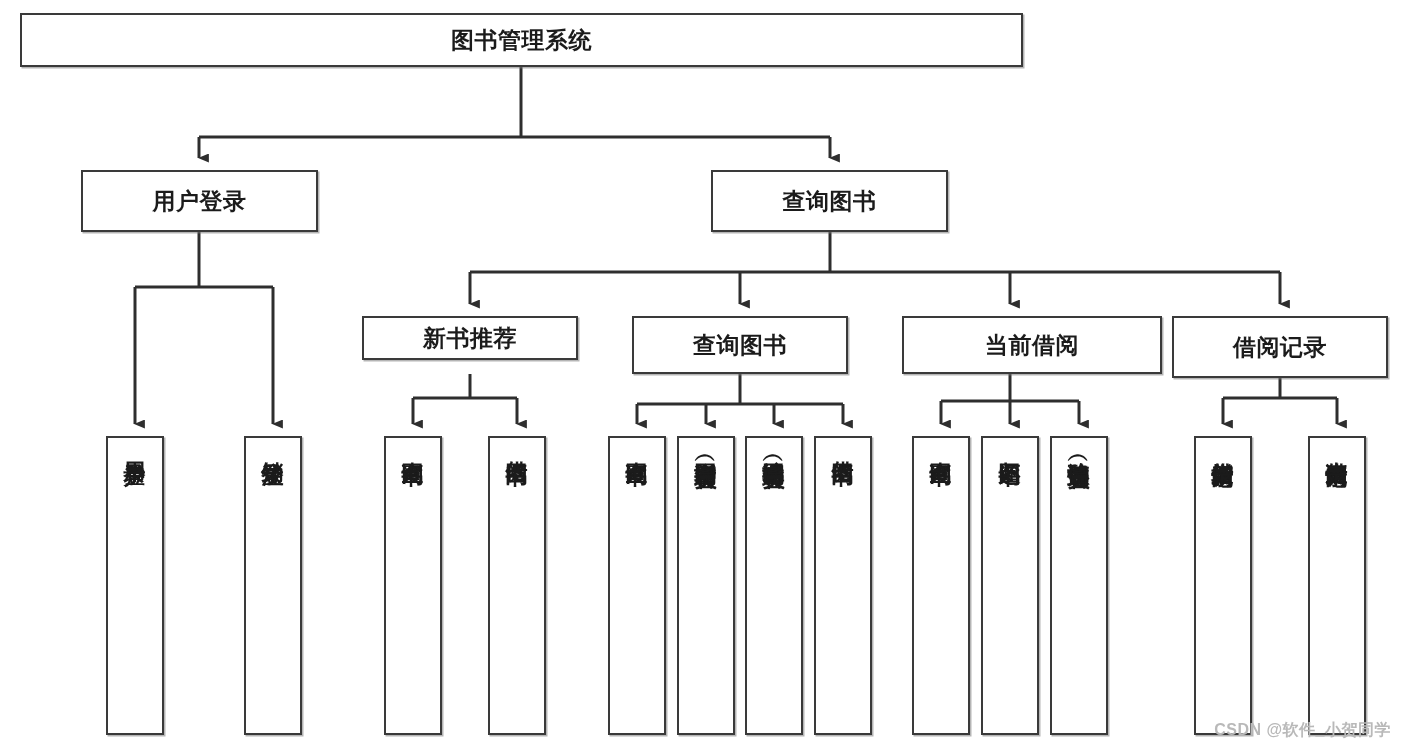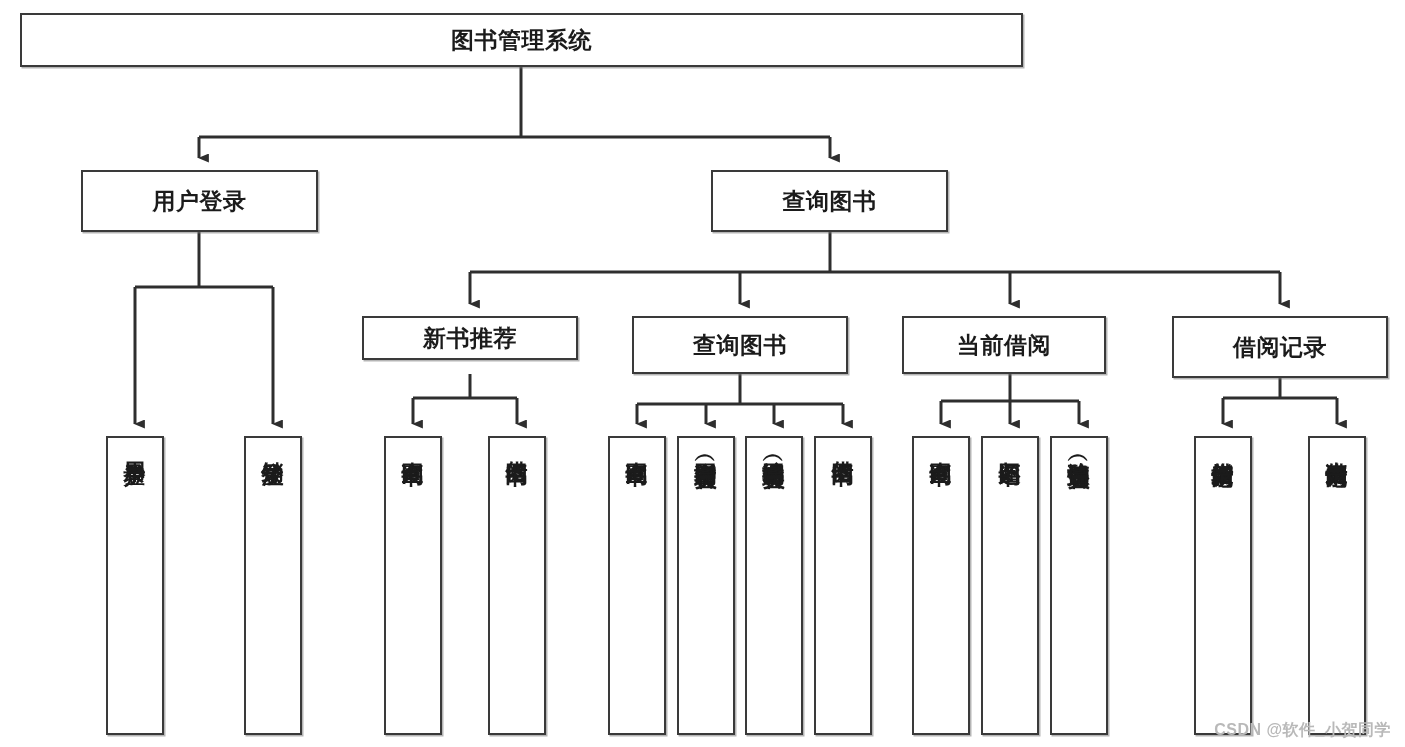--- a/index.html
+++ b/index.html
@@ -136,21 +136,21 @@
   <div class="node h" style="left:711px; top:170px; width:237px; height:62px;">
     <span class="lbl">查询图书</span>
   </div>
 
   <div class="node h" style="left:362px; top:316px; width:216px; height:44px;">
     <span class="lbl">新书推荐</span>
   </div>
   <div class="node h" style="left:632px; top:316px; width:216px; height:58px;">
     <span class="lbl">查询图书</span>
   </div>
-  <div class="node h" style="left:902px; top:316px; width:204px; height:58px;justify-content:center;">
+  <div class="node h" style="left:902px; top:316px; width:260px; height:58px;justify-content:center;">
     <span class="lbl">当前借阅</span>
   </div>
   <div class="node h" style="left:1172px; top:316px; width:216px; height:62px;">
     <span class="lbl">借阅记录</span>
   </div>
 
   <div class="node v" style="left:106px; top:436px; width:58px; height:299px;">
     <span class="lbl">用户登录</span>
   </div>
   <div class="node v" style="left:244px; top:436px; width:58px; height:299px;">

